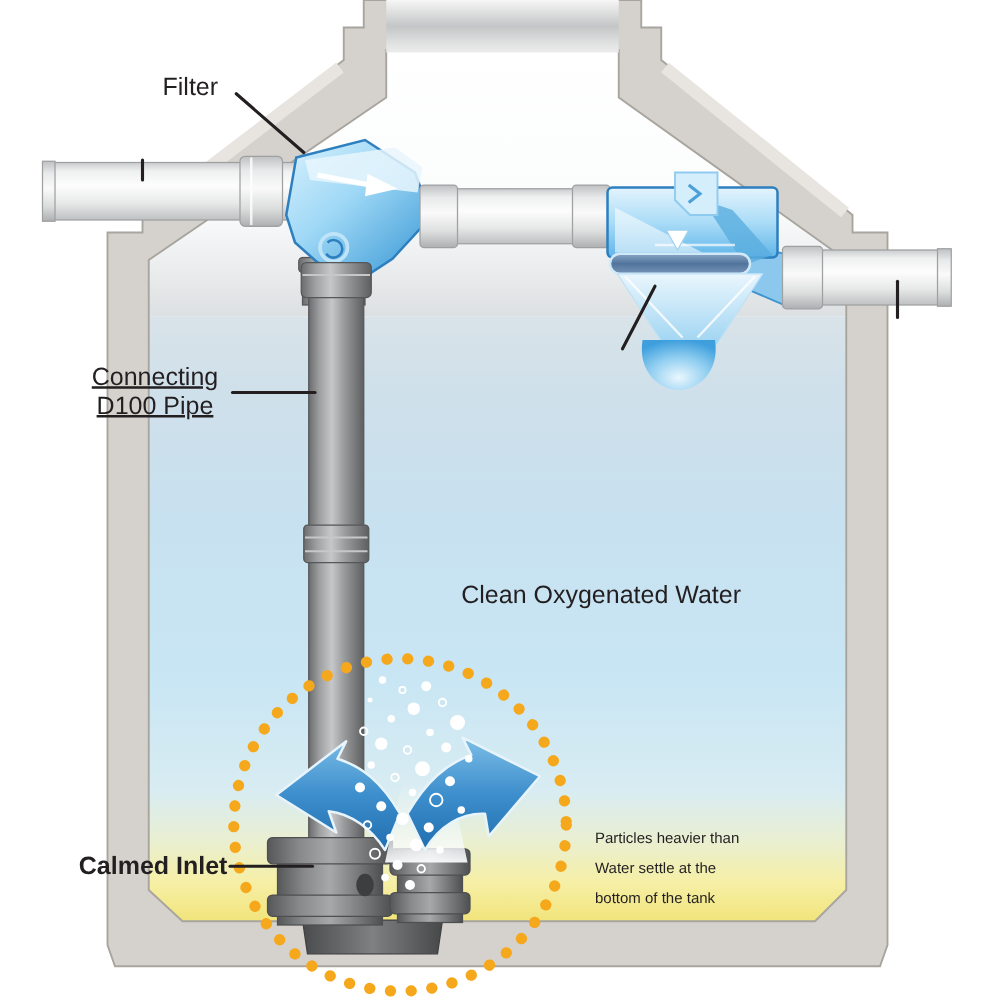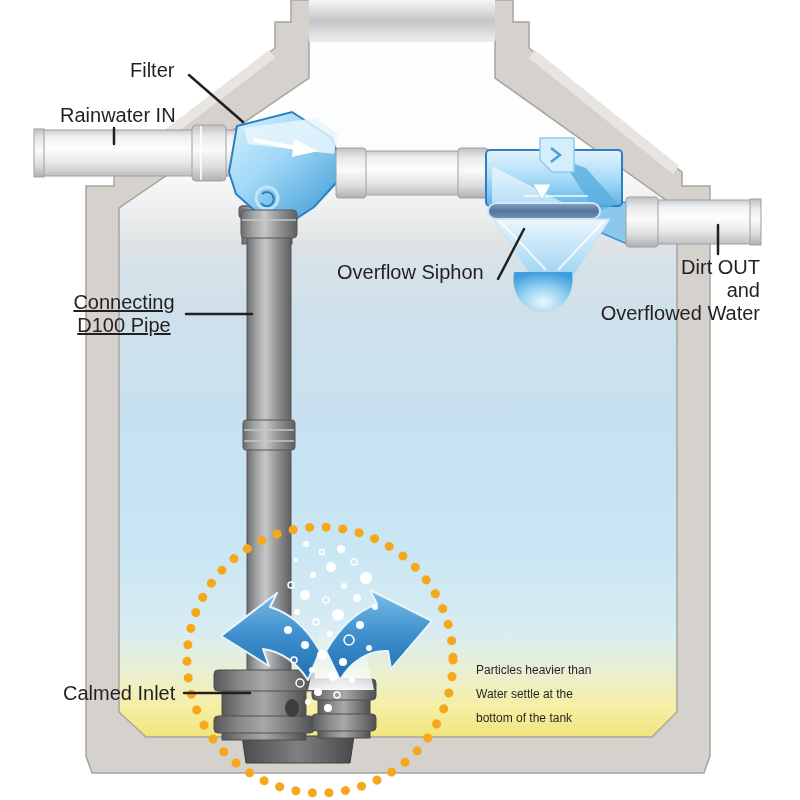--- a/index.html
+++ b/index.html
@@ -11,21 +11,21 @@
   .label{
     position:absolute;color:#231f20;font-size:20px;line-height:23px;
     white-space:pre-line;letter-spacing:0;
   }
   .lbl-filter{left:130px;top:59px;}
   .lbl-rainwater{left:60px;top:104px;}
   .lbl-connecting{left:58px;top:291px;width:132px;text-align:center;text-decoration:underline;}
   .lbl-overflow{left:337px;top:261px;}
   .lbl-dirtout{left:588px;top:256px;width:172px;text-align:right;}
   .lbl-cleanwater{left:369px;top:465px;}
-  .lbl-calmed{left:63px;top:682px;}
+  .lbl-calmed{left:63px;top:682px;font-weight:bold;}
   .lbl-particles{left:476px;top:658px;font-size:12px;line-height:24px;}
 </style>
 </head>
 <body>
 
 <div id="stage">
 
 <svg id="art" width="800" height="800" viewBox="0 0 800 800">
   <defs>
     <clipPath id="cavityClip">
@@ -254,25 +254,21 @@
     <line x1="189" y1="75" x2="243" y2="122"></line>
     <line x1="114" y1="128" x2="114" y2="144"></line>
     <line x1="186" y1="314" x2="252" y2="314"></line>
     <line x1="498" y1="279" x2="524" y2="229"></line>
     <line x1="718" y1="225" x2="718" y2="254"></line>
     <line x1="184" y1="693" x2="250" y2="693"></line>
   </g>
 </svg>
 
 <div class="label lbl-filter">Filter</div>
-<div class="label lbl-rainwater">Rainwater IN</div>
 <div class="label lbl-connecting">Connecting
 D100 Pipe</div>
-<div class="label lbl-overflow">Overflow Siphon</div>
-<div class="label lbl-dirtout">Dirt OUT
-and
-Overflowed Water</div>
+<div class="label lbl-cleanwater">Clean Oxygenated Water</div>
 <div class="label lbl-calmed">Calmed Inlet</div>
 <div class="label lbl-particles">Particles heavier than
 Water settle at the
 bottom of the tank</div>
 
 </div>
 
 </body></html>

